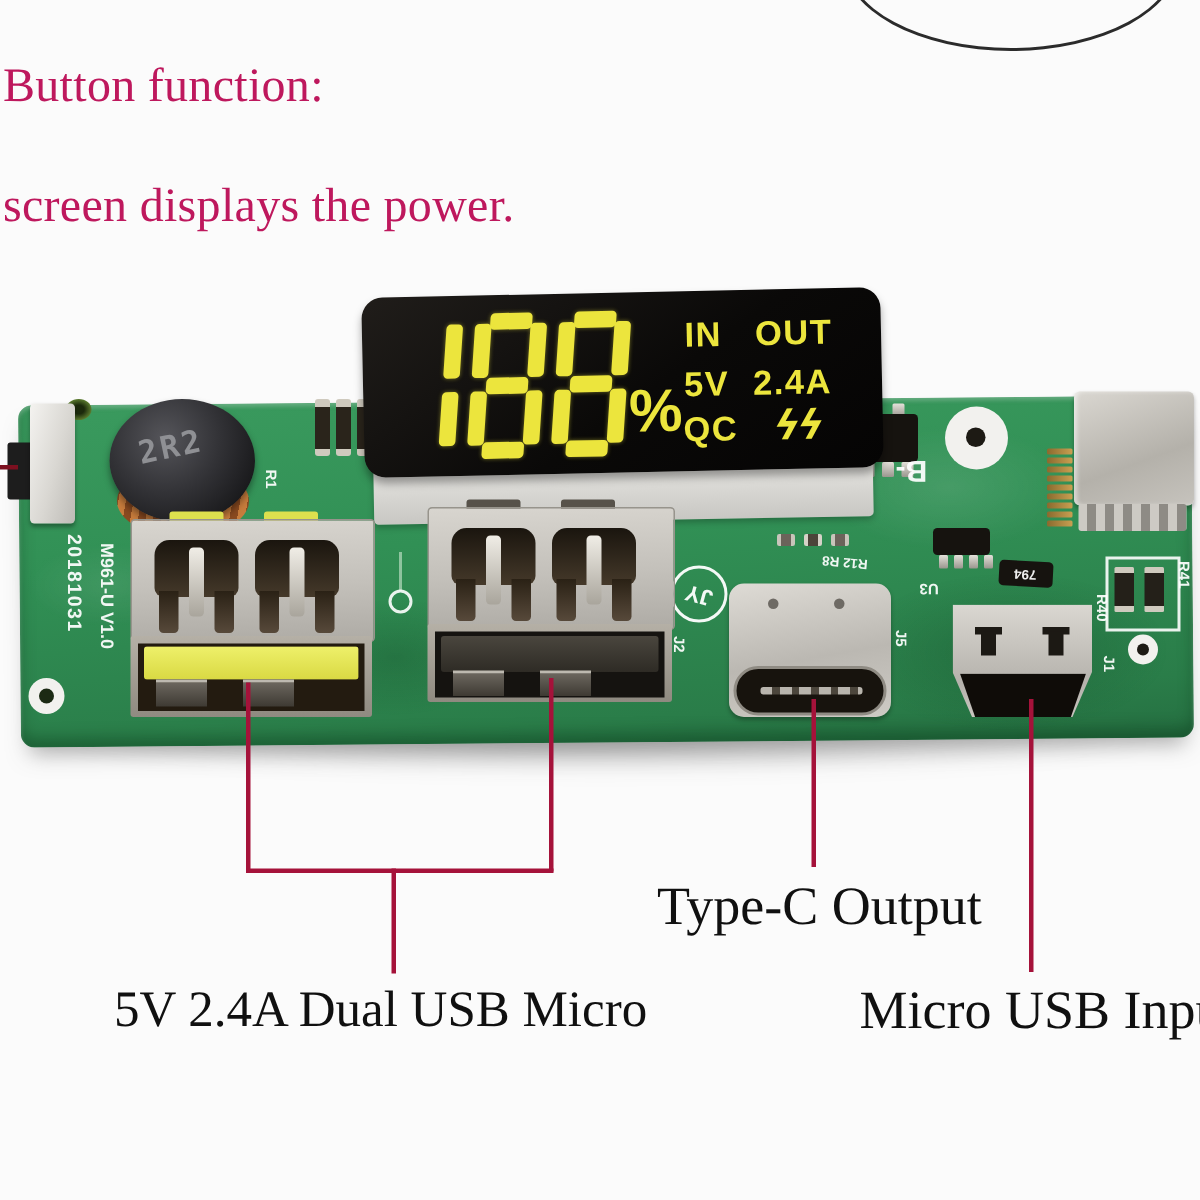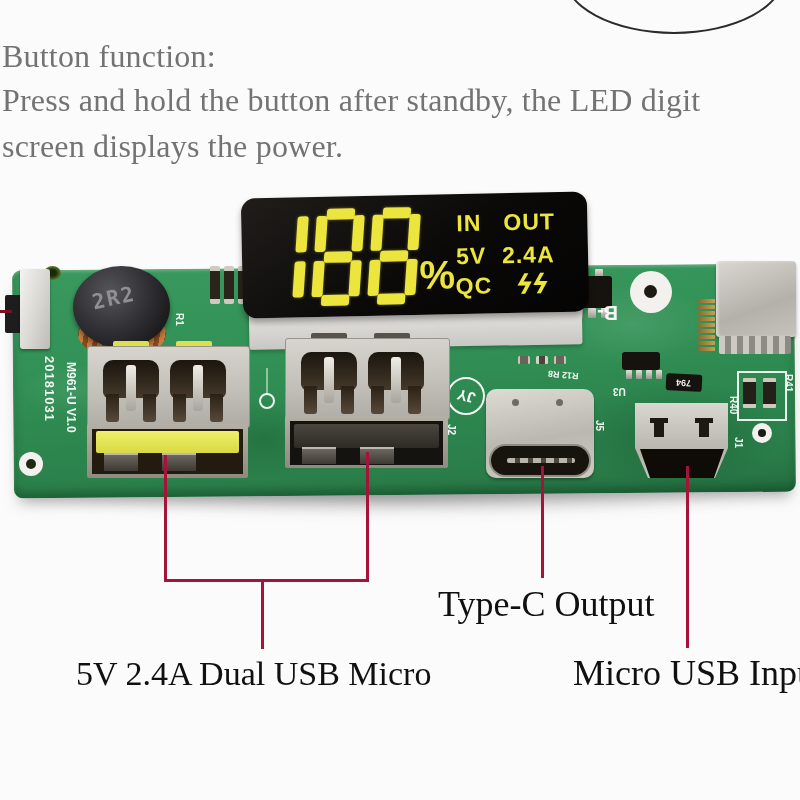--- a/index.html
+++ b/index.html
@@ -1,19 +1,19 @@
 <!DOCTYPE html>
 <html><head>
 <meta charset="utf-8">
 <style>
   html,body{margin:0;padding:0;background:#fff;}
   #stage{position:relative;width:800px;height:800px;background:#fbfbfb;overflow:hidden;
          font-family:"Liberation Serif", serif;color:#1b1b1b;}
   
-  .hline{position:absolute;left:2px;white-space:nowrap;font-size:32px;letter-spacing:.2px;color:#737373;}
+  .hline{position:absolute;left:2px;white-space:nowrap;font-size:32px;letter-spacing:.2px;color:#be185d;}
   
   .arc{position:absolute;left:562px;top:-88px;width:220px;height:118px;border:2.5px solid #2b2b2b;border-radius:50%;}
   
   .board{position:absolute;left:13px;top:267px;width:782px;height:228px;border-radius:9px;
          transform:rotate(-0.5deg);
          background:linear-gradient(176deg,#3a9a5e 0%,#319055 40%,#2a7d49 85%,#256f41 100%);
          box-shadow:inset 0 2px 3px rgba(255,255,255,.25), inset 0 -6px 10px rgba(0,40,15,.35), 0 10px 14px -6px rgba(90,90,90,.5);}
   .board-tex{position:absolute;left:13px;top:267px;width:782px;height:228px;border-radius:9px;transform:rotate(-0.5deg);pointer-events:none;
      background:
        radial-gradient(90px 50px at 430px 40px, rgba(10,60,25,.30), transparent 70%),
@@ -111,22 +111,21 @@
   .label{position:absolute;white-space:nowrap;color:#101010;}
 </style>
 </head>
 <body>
 
 <div id="stage">
 
   <div class="arc"></div>
 
   <div class="hline" style="top:38px;">Button function:</div>
-  <div class="hline" style="top:82px;">Press and hold the button after standby, the LED digit</div>
-  <div class="hline" style="top:128px;">screen displays the power.</div>
+  <div class="hline" style="top:118px;">screen displays the power.</div>
 
   <div class="shadow"></div>
   <div class="board" style="background-color: rgb(49, 144, 85);"></div>
   <div class="board-tex"></div>
 
   <div class="trace" style="left:266px;top:368px;width:2px;height:26px;"></div>
   <div class="ring" style="left:259px;top:393px;width:12px;height:12px;"></div>
   <div class="trace" style="left:492px;top:296px;width:2px;height:42px;"></div>
   <div class="trace" style="left:455px;top:338px;width:60px;height:1.5px;"></div>
 

